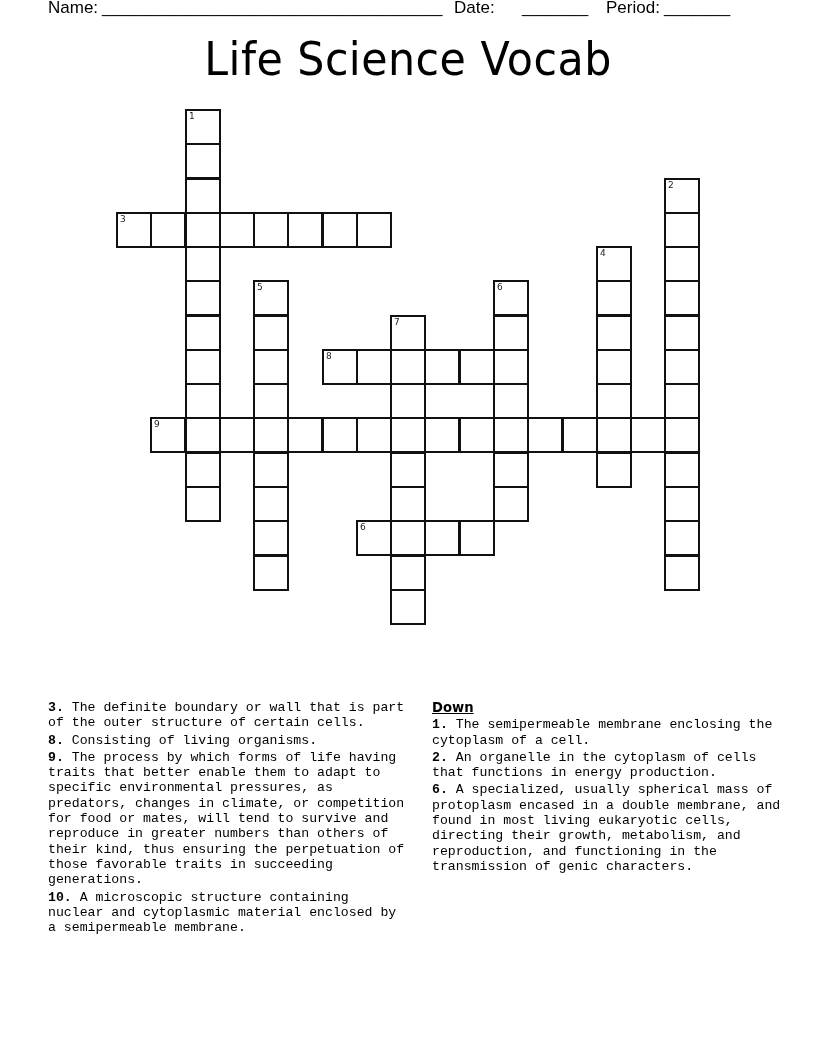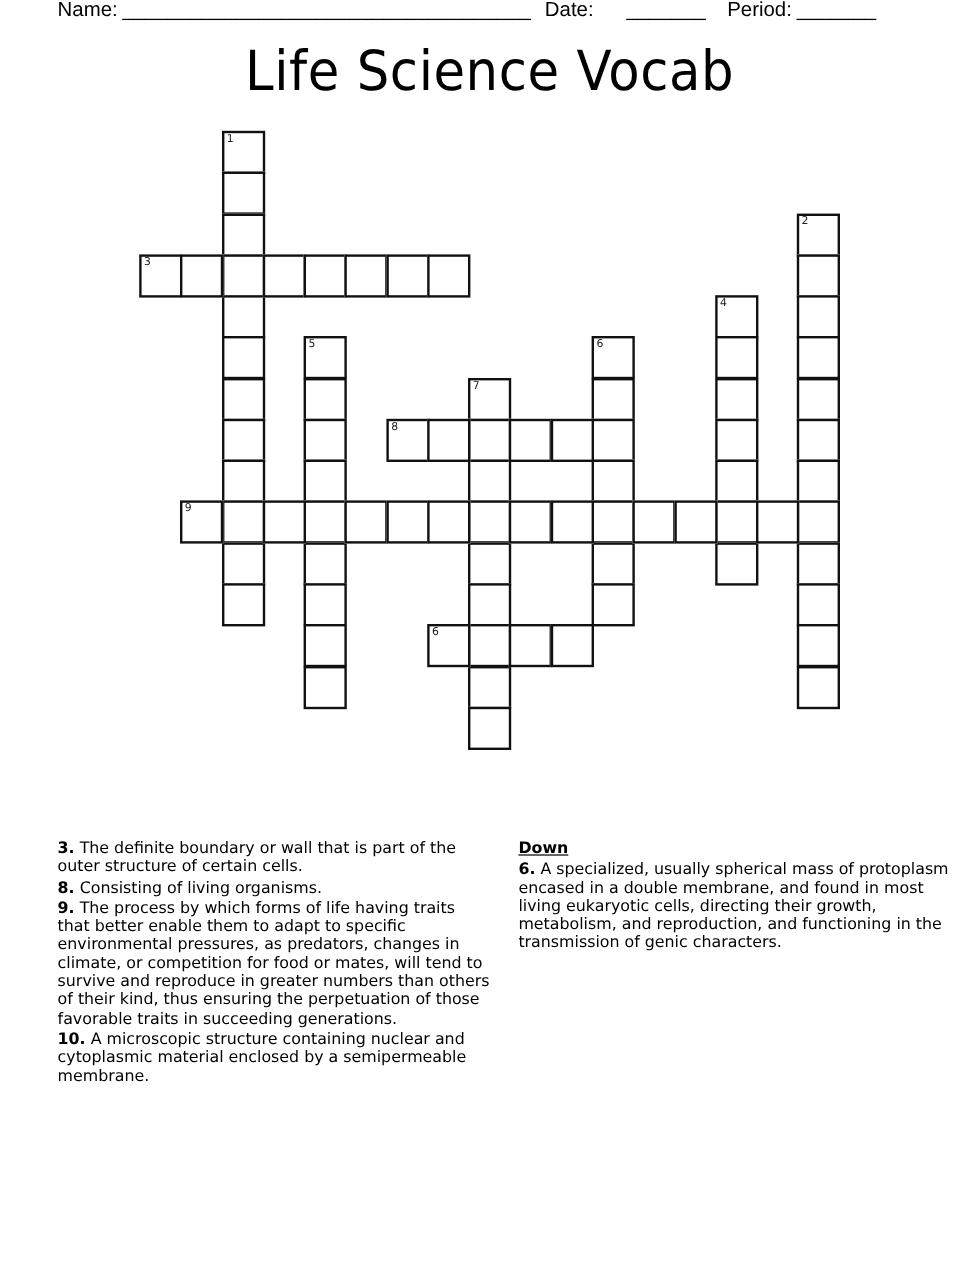--- a/index.html
+++ b/index.html
@@ -23,21 +23,21 @@
       position: absolute; top: 1px; left: 2px;
       font-family: "DejaVu Sans", sans-serif; font-size: 9px; color: #222; line-height: 1;
     }
     .clues {
       position: absolute; top: 700px;
       font-family: "DejaVu Sans", sans-serif; font-size: 13.2px; line-height: 15.3px;
     }
     .clues.across { left: 48px; width: 360px; }
     .clues.down { left: 432px; width: 360px; }
     .clue-heading { font-weight: bold; text-decoration: underline; margin-bottom: 2px; }
-    .clue { margin-bottom: 2px; }
+    .clue { margin-bottom: 2px; font-family: Liberation Mono, monospace; }
     .clue b { font-weight: bold; }
   </style>
 </head>
 <body>
 
 <div class="header-line">
   <span style="left:0px">Name:</span>
   <span style="left:54px">____________________________________</span>
   <span style="left:406px">Date:</span>
   <span style="left:474px">_______</span>
@@ -155,15 +155,17 @@
       <div class="clue"><b>3.</b><span> The definite boundary or wall that is part of the outer structure of certain cells.</span></div>
       <div class="clue"><b>8.</b><span> Consisting of living organisms.</span></div>
       <div class="clue"><b>9.</b><span> The process by which forms of life having traits that better enable them to adapt to specific environmental pressures, as predators, changes in climate, or competition for food or mates, will tend to survive and reproduce in greater numbers than others of their kind, thus ensuring the perpetuation of those favorable traits in succeeding generations.</span></div>
       <div class="clue"><b>10.</b><span> A microscopic structure containing nuclear and cytoplasmic material enclosed by a semipermeable membrane.</span></div>
     </div>
 </div>
 
 <div class="clues down">
   <div class="clue-heading">Down</div>
   <div id="down-list">
+      <div class="clue"><b>1.</b><span> The semipermeable membrane enclosing the cytoplasm of a cell.</span></div>
+      <div class="clue"><b>2.</b><span> An organelle in the cytoplasm of cells that functions in energy production.</span></div>
       <div class="clue"><b>6.</b><span> A specialized, usually spherical mass of protoplasm encased in a double membrane, and found in most living eukaryotic cells, directing their growth, metabolism, and reproduction, and functioning in the transmission of genic characters.</span></div>
     </div>
 </div>
 
 </body></html>

